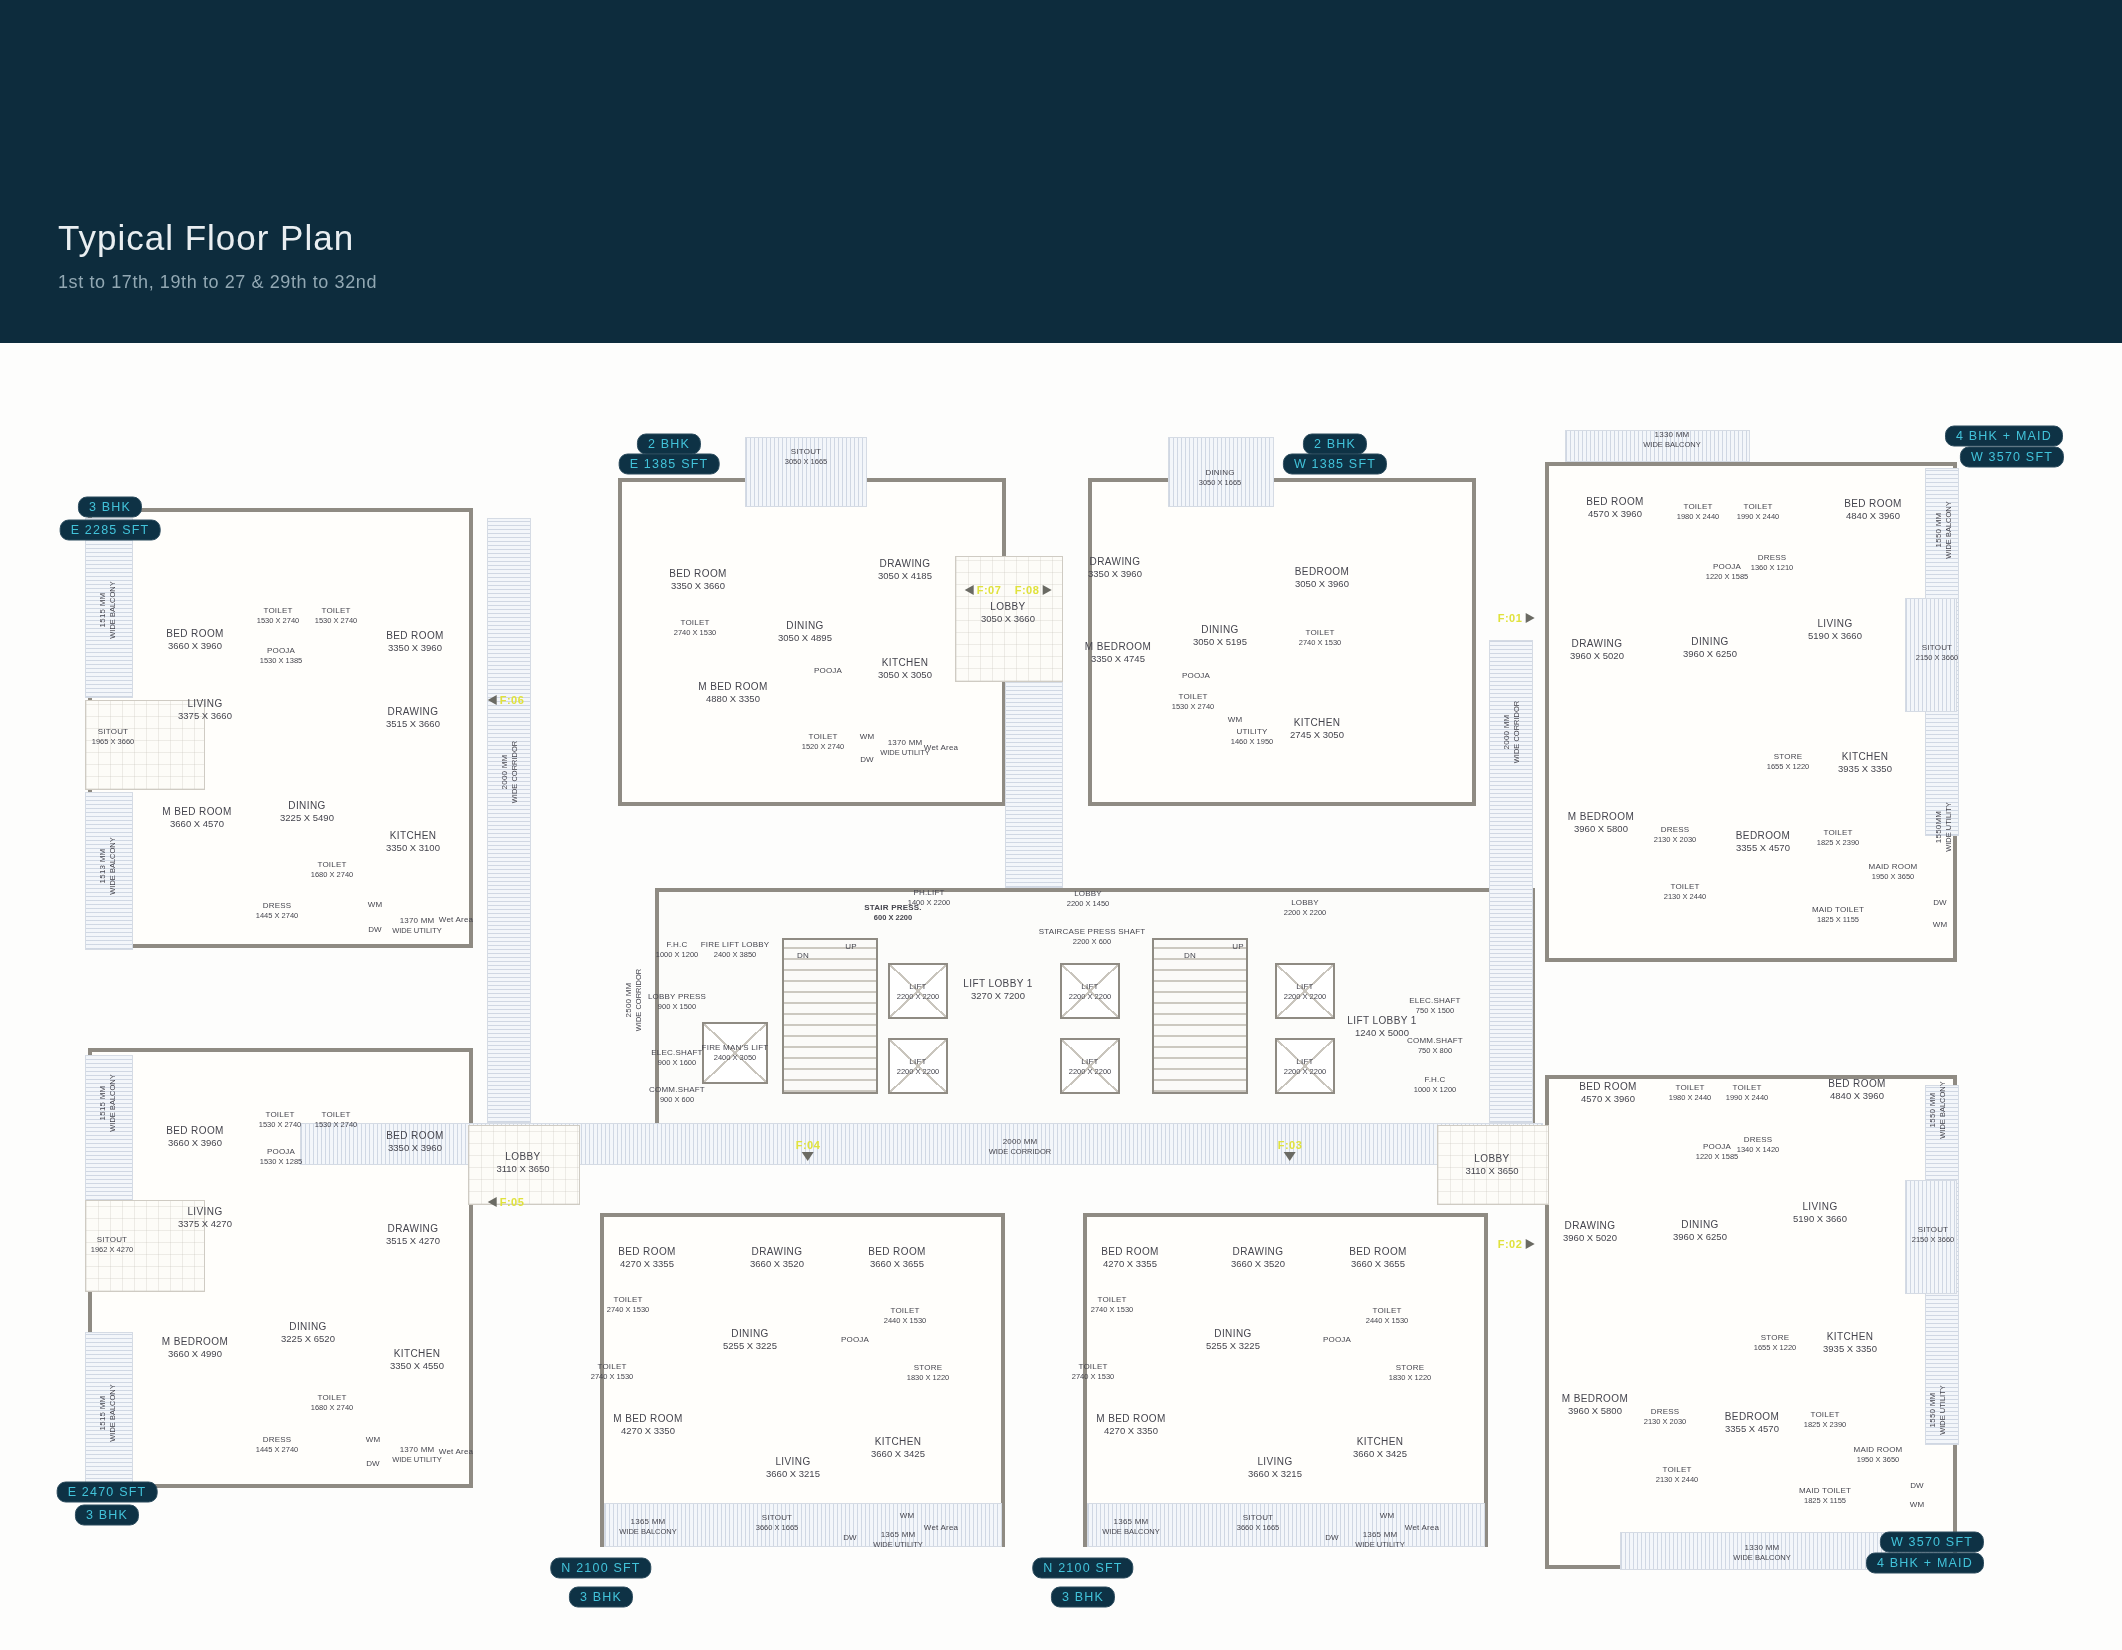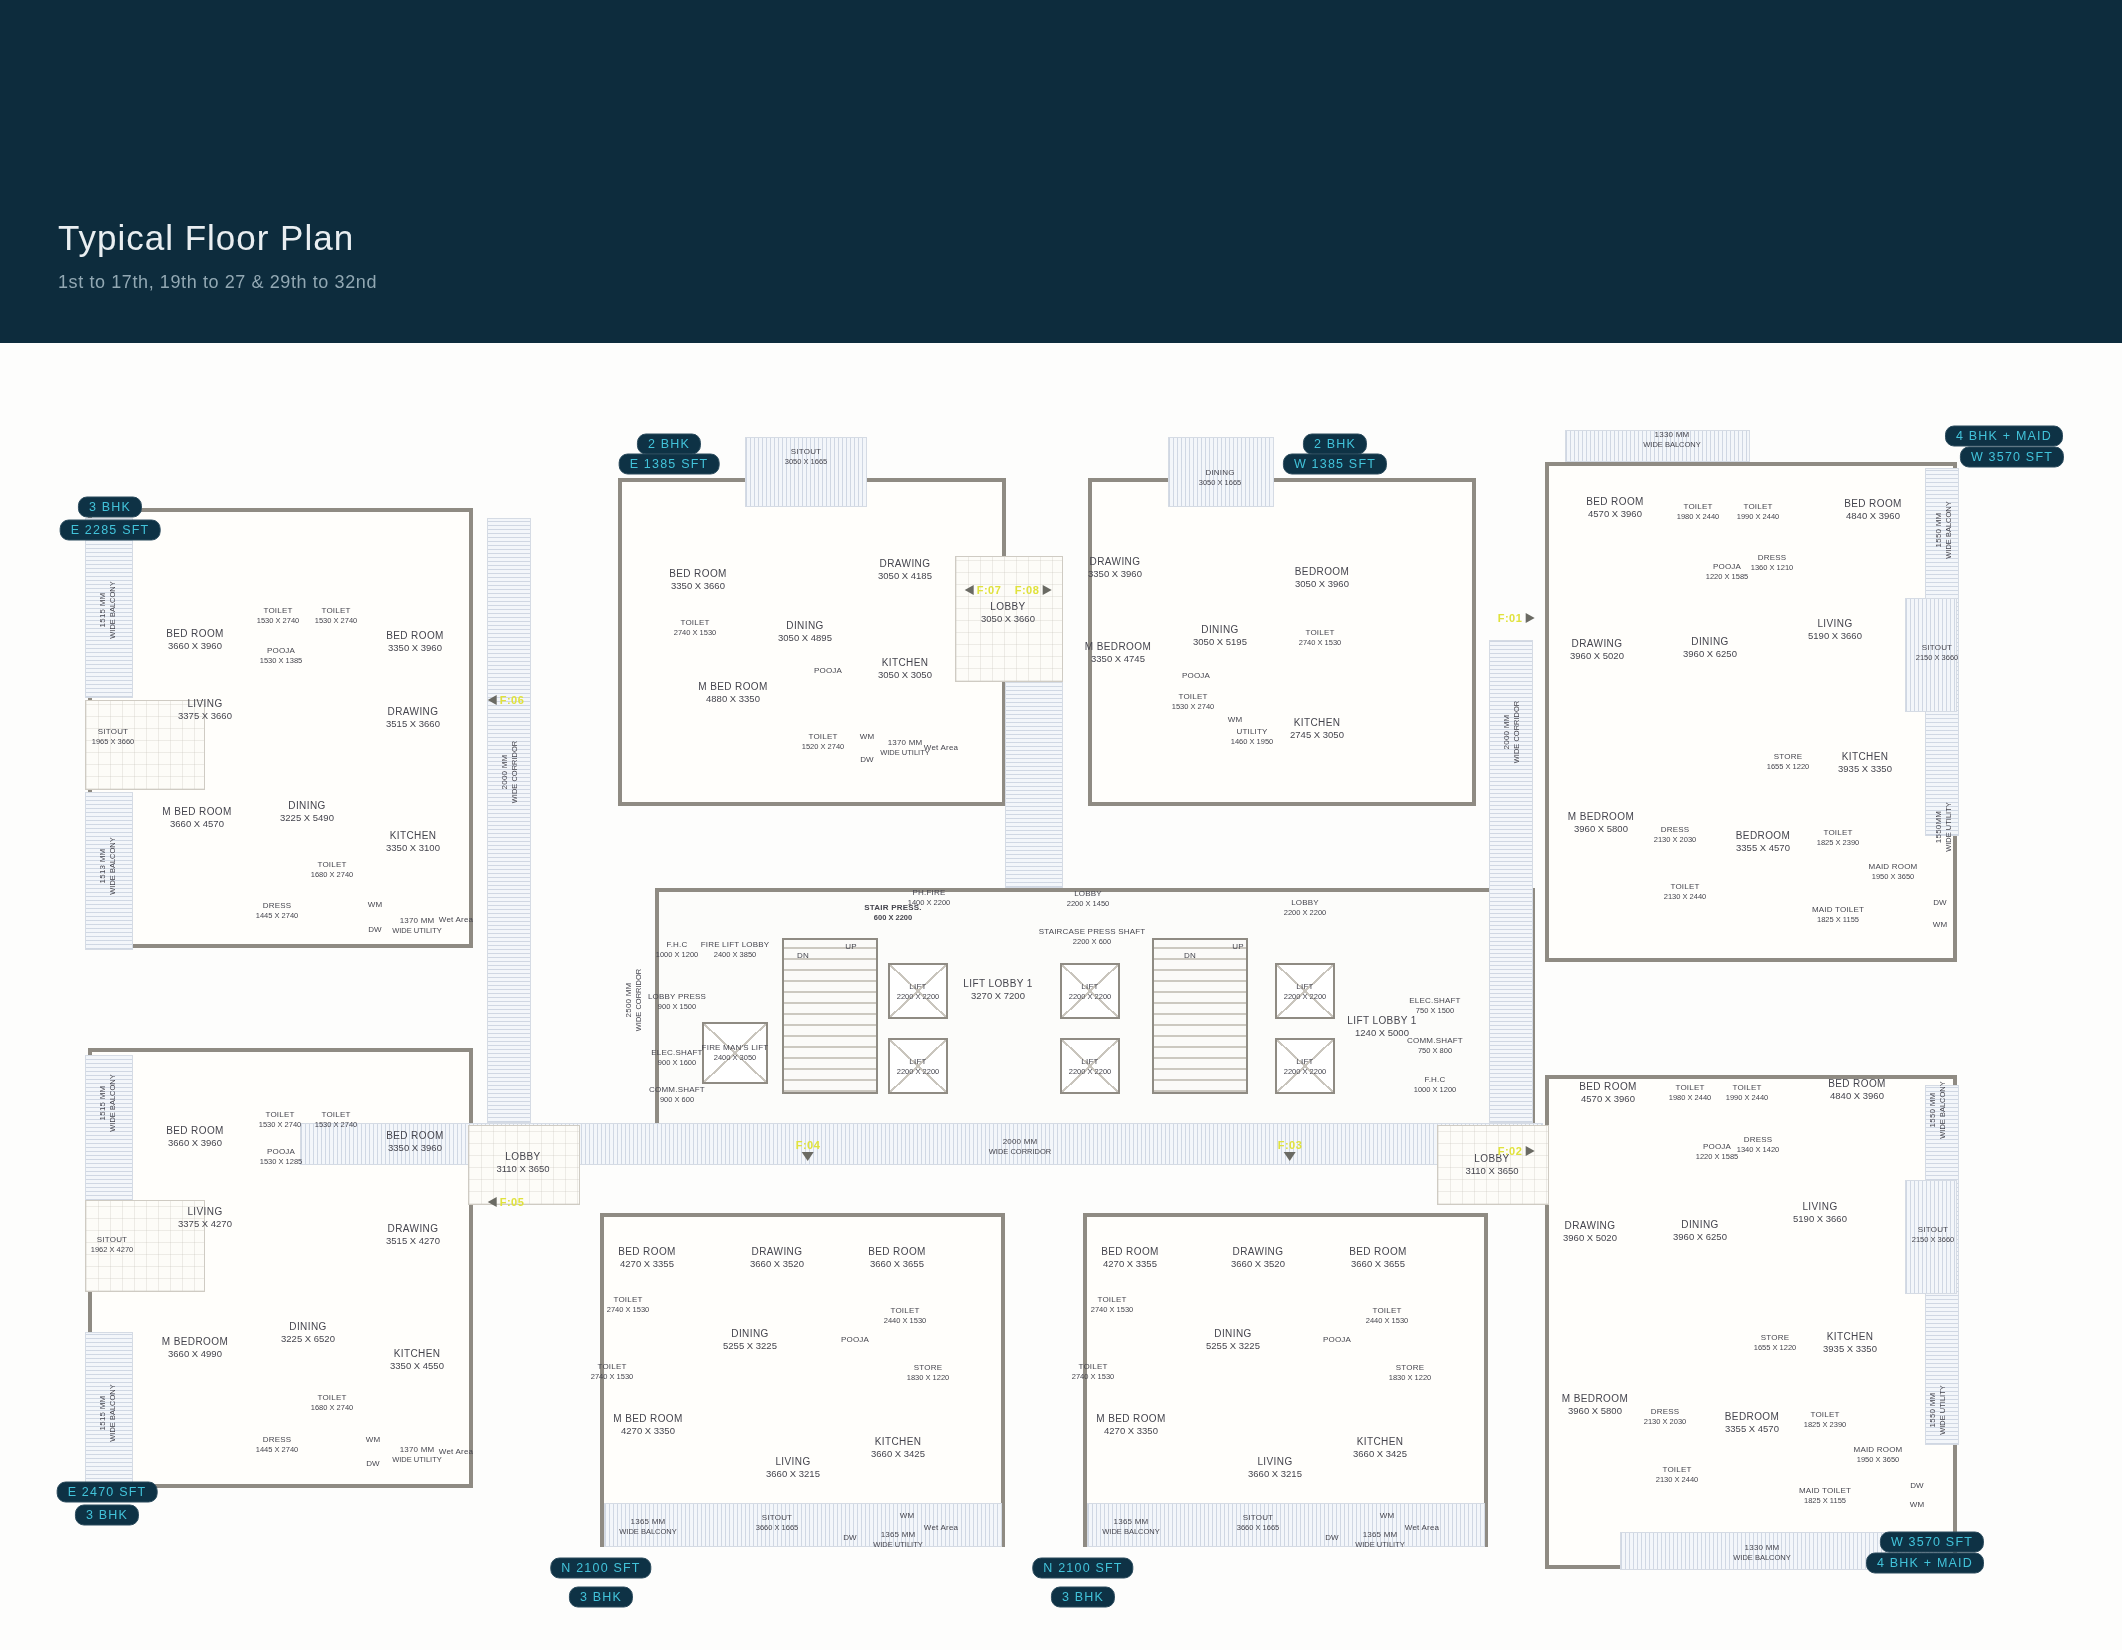--- a/index.html
+++ b/index.html
@@ -702,21 +702,21 @@
       <div class="rn">DN</div>
     </div>
     <div class="room sm" style="left: 851px; top: 947px;">
       <div class="rn">UP</div>
     </div>
     <div class="room sm" style="left: 893px; top: 913px; font-weight: bold;">
       <div class="rn">STAIR PRESS.</div>
       <div class="rd">600 X 2200</div>
     </div>
     <div class="room sm" style="left: 929px; top: 898px;">
-      <div class="rn">PH.FIRE</div>
+      <div class="rn">PH.LIFT</div>
       <div class="rd">1400 X 2200</div>
     </div>
     <div class="room sm" style="left: 918px; top: 992px;">
       <div class="rn">LIFT</div>
       <div class="rd">2200 X 2200</div>
     </div>
     <div class="room sm" style="left: 918px; top: 1067px;">
       <div class="rn">LIFT</div>
       <div class="rd">2200 X 2200</div>
     </div>
@@ -815,21 +815,21 @@
       <span class="tri right"></span>
     </div>
     <div class="marker right" style="left: 1516px; top: 618px;">
       <span>F:01</span>
       <span class="tri right"></span>
     </div>
     <div class="marker left" style="left: 506px; top: 1202px;">
       <span class="tri left"></span>
       <span>F:05</span>
     </div>
-    <div class="marker right" style="left: 1516px; top: 1151px;">
+    <div class="marker right" style="left: 1516px; top: 1244px;">
       <span>F:02</span>
       <span class="tri right"></span>
     </div>
     <div class="marker down" style="left: 808px; top: 1150px;">
       <span>F:04</span>
       <span class="tri down"></span>
     </div>
     <div class="marker down" style="left: 1290px; top: 1150px;">
       <span>F:03</span>
       <span class="tri down"></span>

